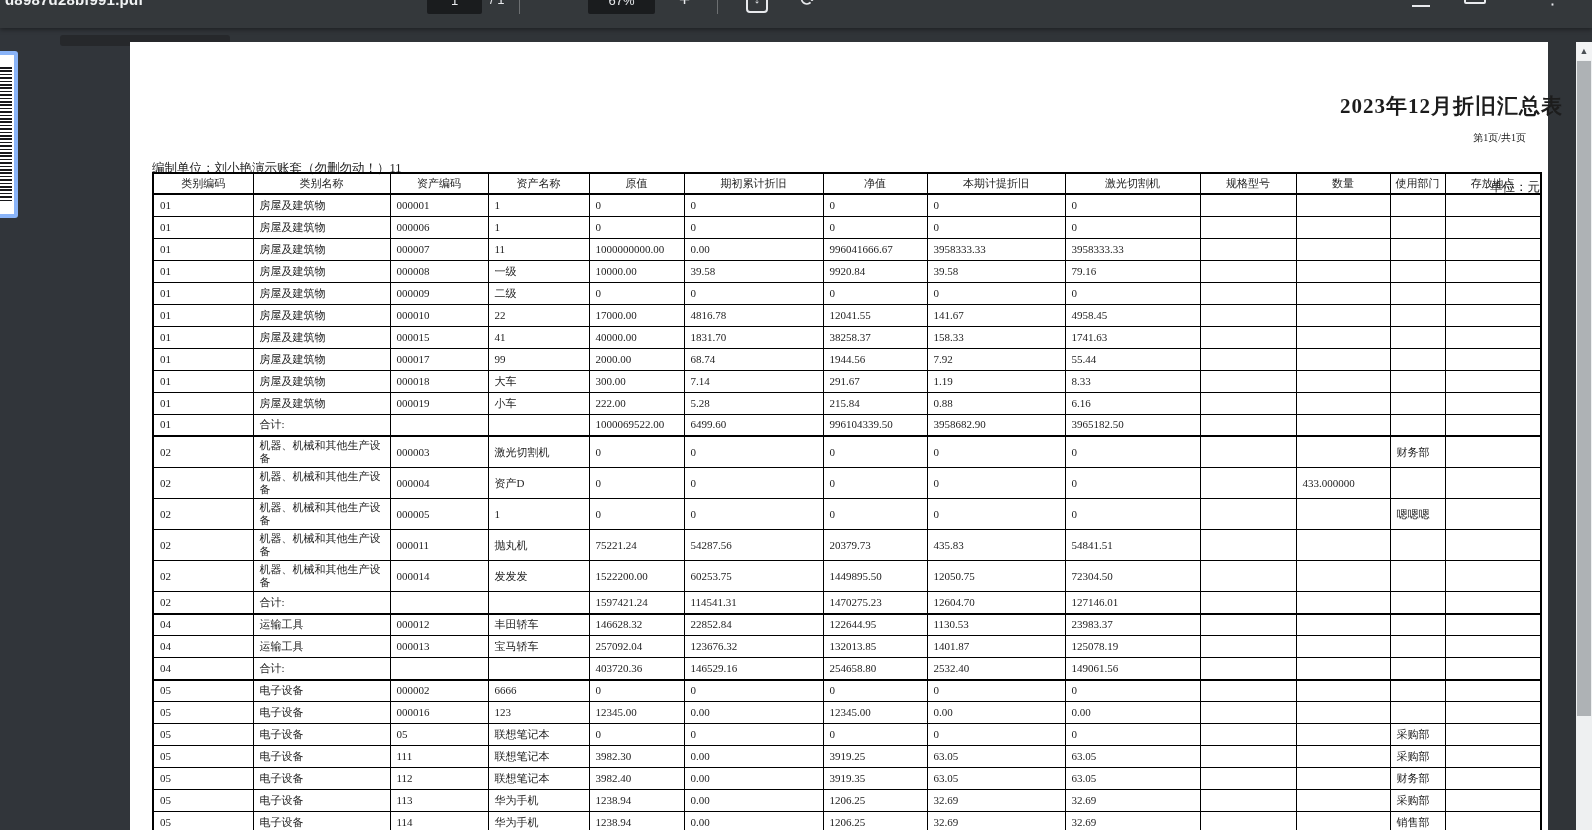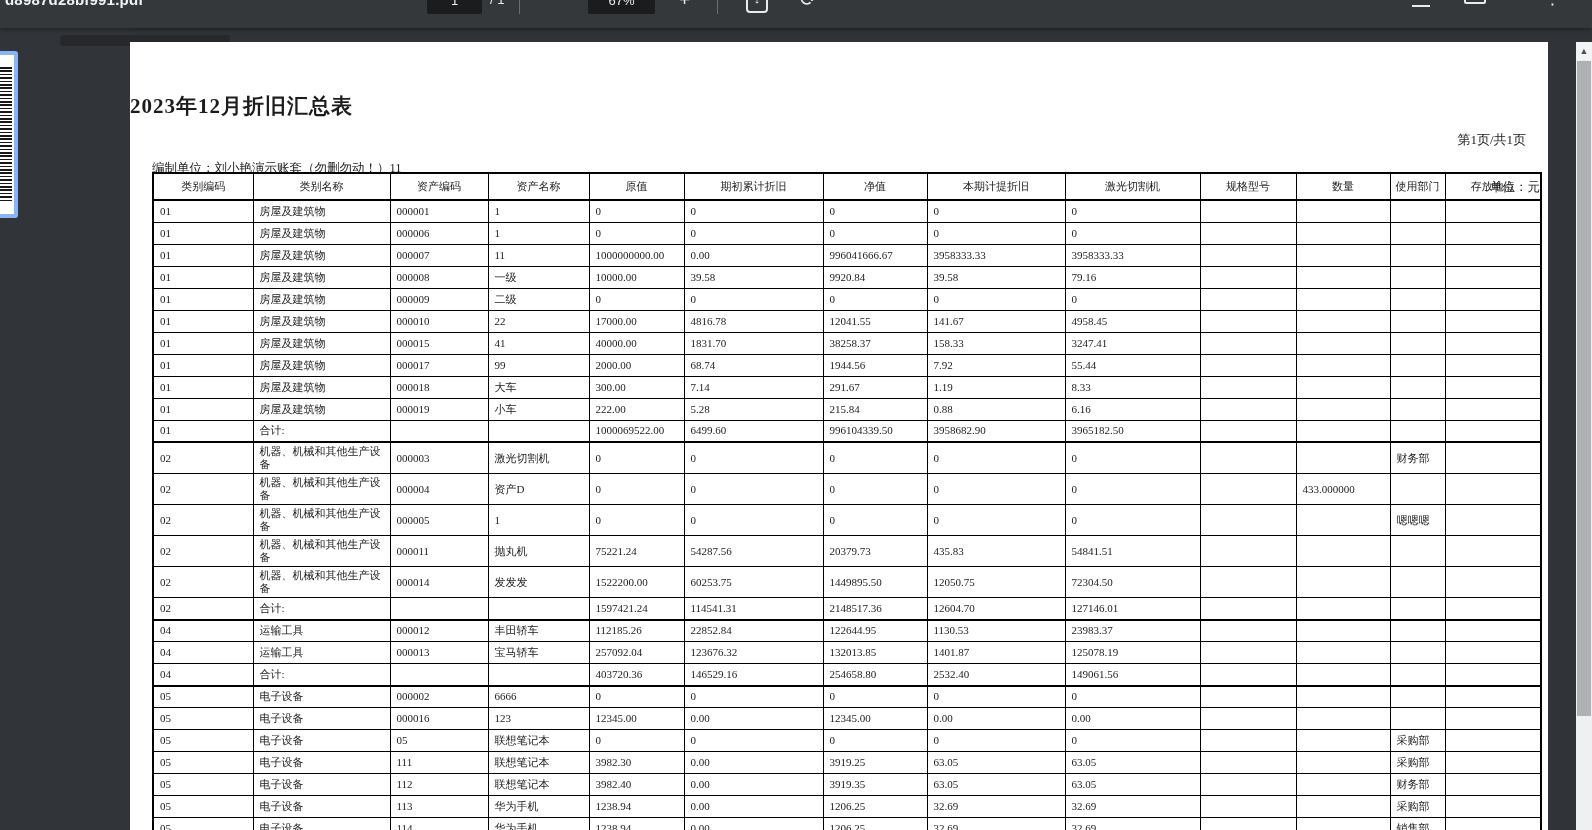--- a/index.html
+++ b/index.html
@@ -45,32 +45,32 @@
                background:#26282b; border-radius:3px; }
 
   .scrollbar { position:absolute; left:1576px; top:14px; width:16px; height:788px; background:#eef0f1; }
   .sb-up { position:absolute; left:0; top:0; width:16px; height:18px; background:#f2f3f4;
            color:#4a4f54; font-size:9px; text-align:center; line-height:18px; }
   .sb-thumb { position:absolute; left:1px; top:19px; width:14px; height:655px; background:#aeb2b5; }
 
   
   .page { position:absolute; left:130px; top:14px; width:1418px; height:1300px; background:#ffffff;
           font-family:"Liberation Serif","DejaVu Serif",serif; color:#1c1c1c; }
-  .doc-title { position:absolute; left:0; top:50px; width:100%; text-align:left;
+  .doc-title { position:absolute; left:15px; top:50px; width:100%; text-align:right;
                font-size:21px; font-weight:700; letter-spacing:1px; }
   .prepared { position:absolute; left:22px; top:98px; font-size:12.5px;margin-top:20px; }
-  .page-info { position:absolute; right:22px; top:89px; font-size:13px; }
+  .page-info { position:absolute; right:22px; top:89px; font-size:10px; }
   .unit { position:absolute; right:8px; top:110px; font-size:12.5px;margin-top:27px; }
 
   table.dep { position:absolute; left:22px; top:130px; width:1388px;
               border-collapse:collapse; table-layout:fixed;
               font-family:"Liberation Serif","DejaVu Serif",serif; }
   table.dep th, table.dep td { border:1px solid #000; font-size:11px; font-weight:400;
               color:#1c1c1c; overflow:hidden; }
-  table.dep th { height:27px; text-align:center; padding:1px 2px; }
+  table.dep th { height:21px; text-align:center; padding:1px 2px; }
   table.dep td { height:22px; padding:2px 4px 2px 6px; line-height:13px;
               text-align:left; vertical-align:middle; white-space:nowrap; }
   table.dep td:nth-child(2) { white-space:normal; }
   table.dep { border:2px solid #000; }
   table.dep thead tr { border-bottom:2px solid #000; }
   tr.total-row { border-bottom:2px solid #000; }
   col.c0{width:100px} col.c1{width:137px} col.c2{width:98px} col.c3{width:101px}
   col.c4{width:95px}  col.c5{width:139px} col.c6{width:104px} col.c7{width:138px}
   col.c8{width:135px} col.c9{width:96px}  col.c10{width:94px} col.c11{width:55px}
   col.c12{width:96px}
@@ -247,21 +247,21 @@
           </tr>
           <tr>
             <td>01</td>
             <td>房屋及建筑物</td>
             <td>000015</td>
             <td>41</td>
             <td>40000.00</td>
             <td>1831.70</td>
             <td>38258.37</td>
             <td>158.33</td>
-            <td>3247.41</td>
+            <td>1741.63</td>
             <td></td>
             <td></td>
             <td></td>
             <td></td>
           </tr>
           <tr>
             <td>01</td>
             <td>房屋及建筑物</td>
             <td>000017</td>
             <td>99</td>
@@ -395,34 +395,34 @@
             <td></td>
             <td></td>
           </tr>
           <tr class="total-row">
             <td>02</td>
             <td>合计:</td>
             <td></td>
             <td></td>
             <td>1597421.24</td>
             <td>114541.31</td>
-            <td>2148517.36</td>
+            <td>1470275.23</td>
             <td>12604.70</td>
             <td>127146.01</td>
             <td></td>
             <td></td>
             <td></td>
             <td></td>
           </tr>
           <tr>
             <td>04</td>
             <td>运输工具</td>
             <td>000012</td>
             <td>丰田轿车</td>
-            <td>112185.26</td>
+            <td>146628.32</td>
             <td>22852.84</td>
             <td>122644.95</td>
             <td>1130.53</td>
             <td>23983.37</td>
             <td></td>
             <td></td>
             <td></td>
             <td></td>
           </tr>
           <tr>

